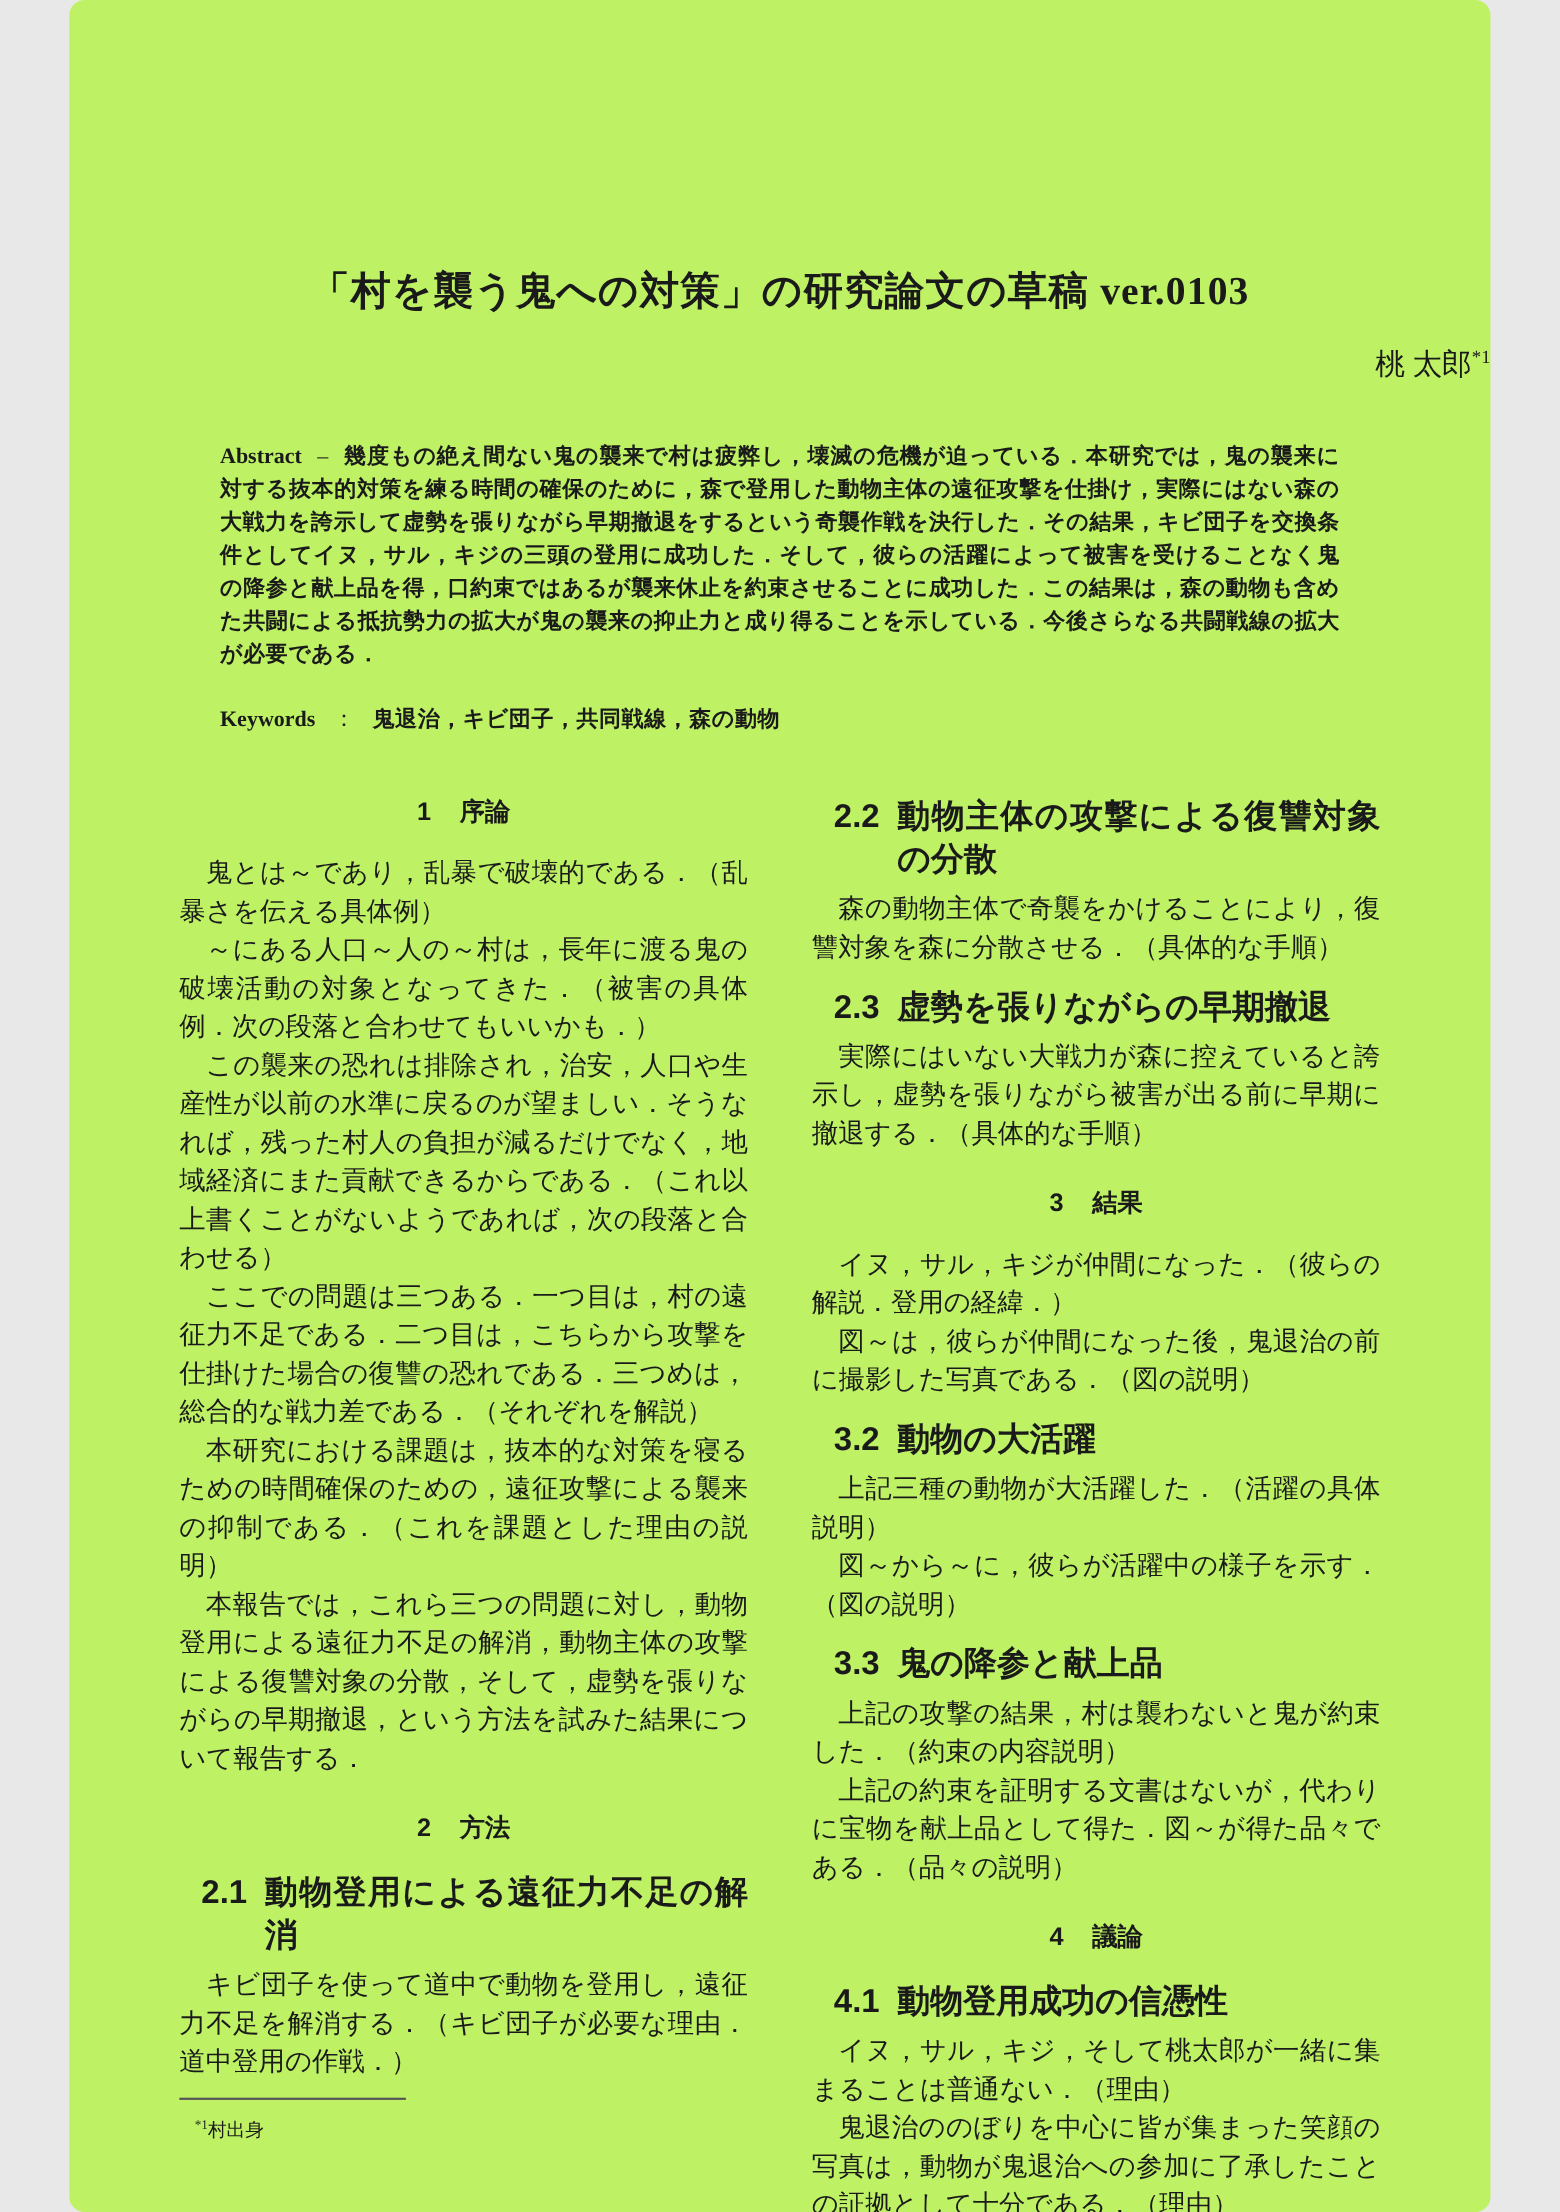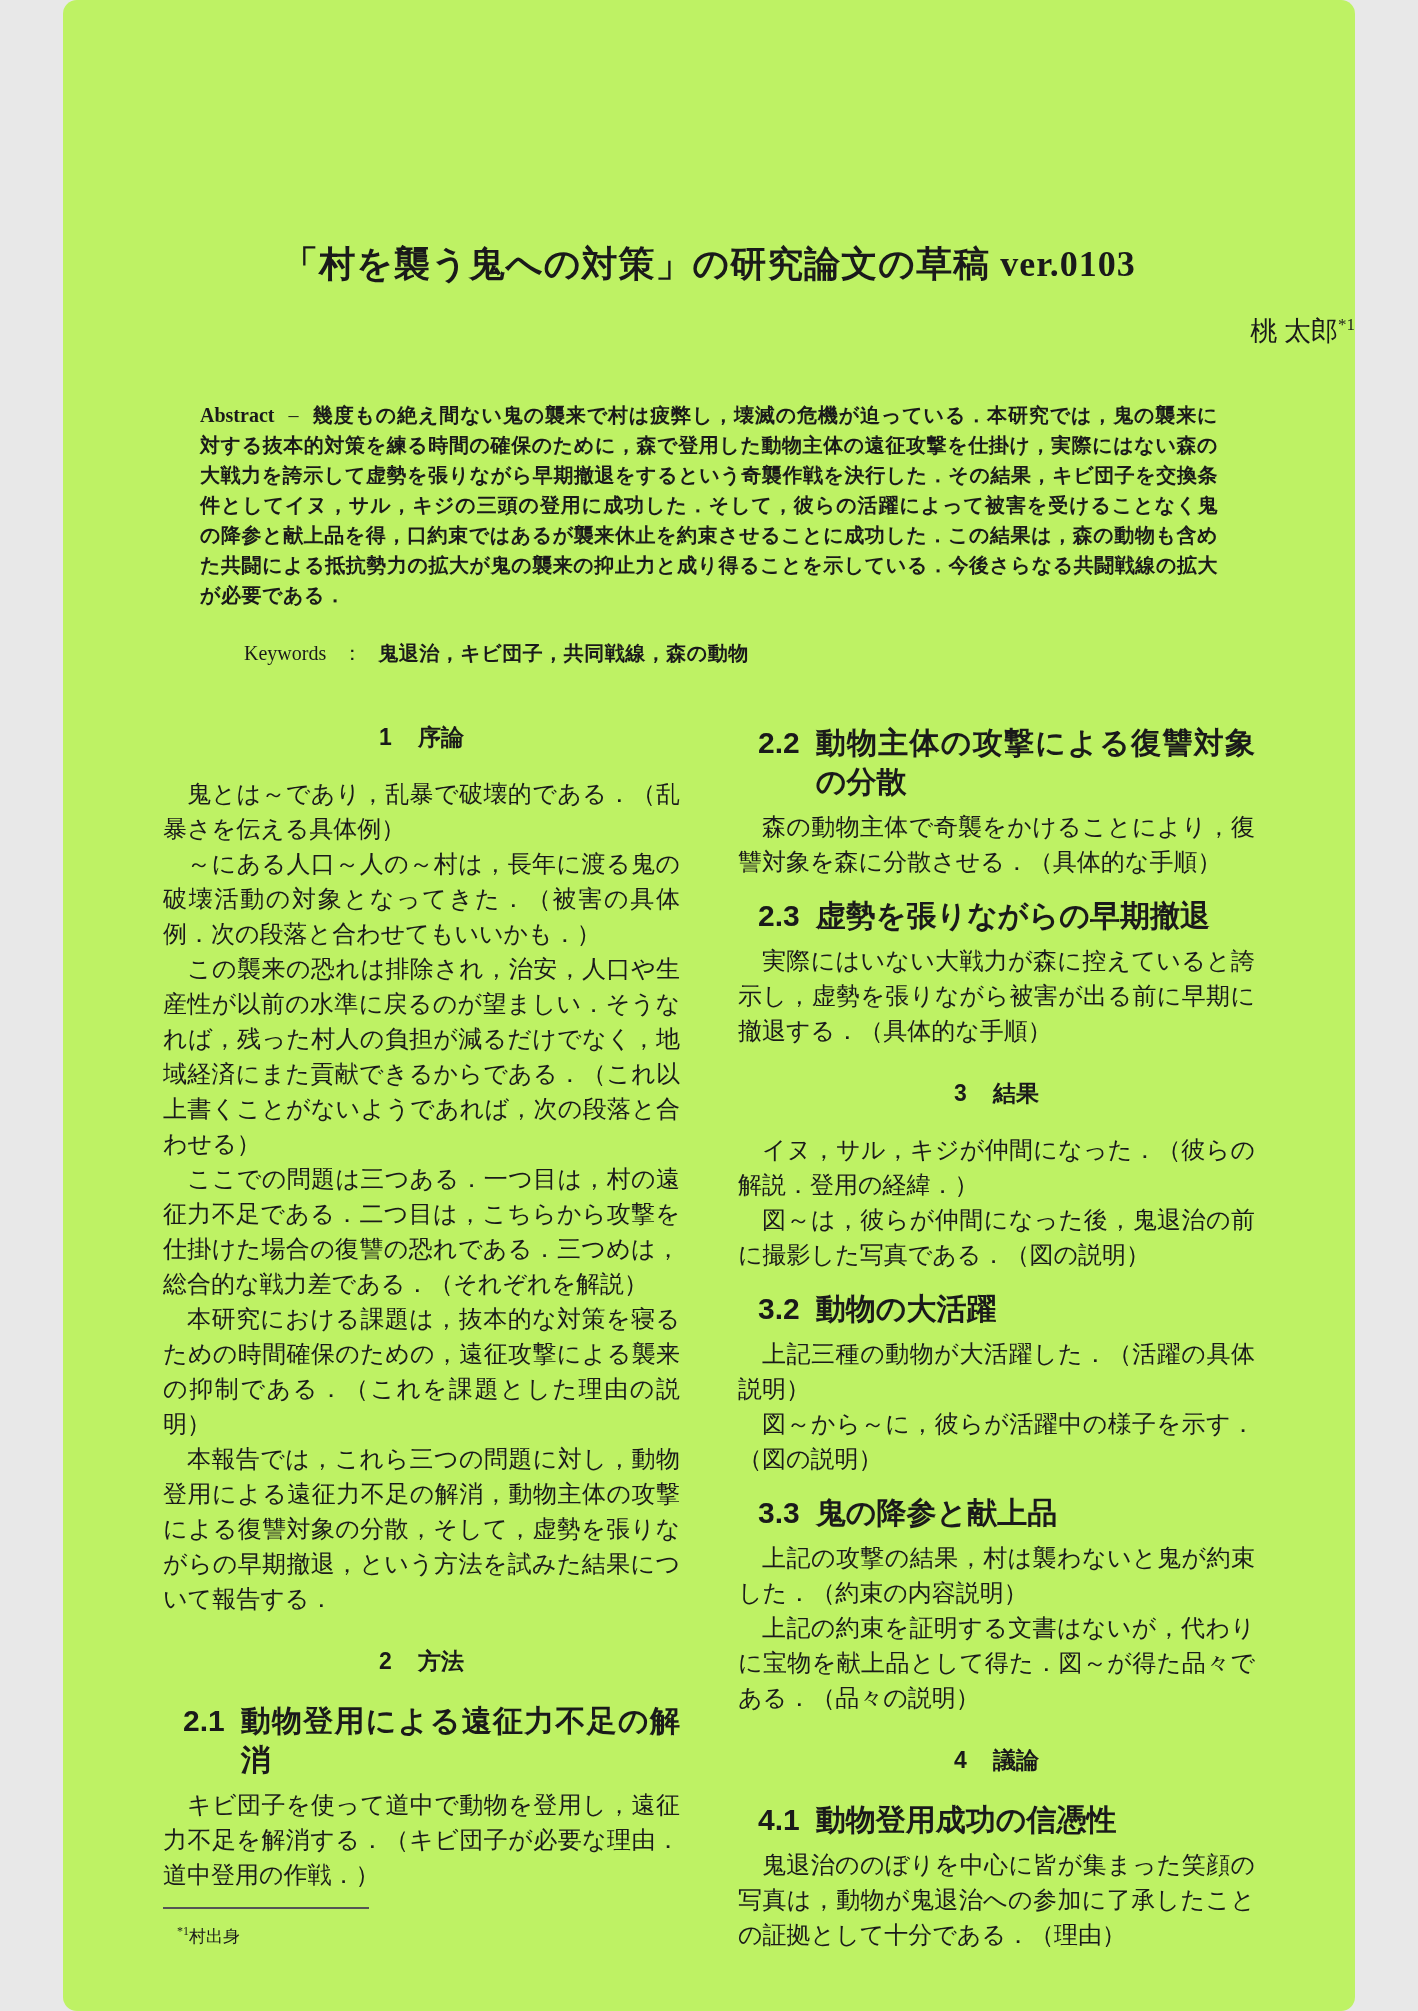--- a/index.html
+++ b/index.html
@@ -46,21 +46,21 @@
     font-family:"Liberation Sans","DejaVu Sans",sans-serif;
     font-weight:600;
     letter-spacing:0.5px;
     text-align:center;
   }
   .keywords{
     width:1018px;
     margin:30px auto 0 auto;
     font-size:20px;
   }
-  .keywords .kw-label{font-weight:normal;margin-left:44px;}
+  .keywords .kw-label{font-weight:bold;}
   .keywords .kw-sep{padding:0 16px;}
   
   .columns{
     display:flex;
     gap:58px;
     margin:52px 100px 0 100px;
   }
   .col{
     width:580px;
     font-size:24px;
@@ -201,18 +201,19 @@
 
       <div class="sec-head">
         <span>4</span>
         <span>議論</span>
       </div>
 
       <div class="sub-head">
         <span>4.1</span>
         <span>動物登用成功の信憑性</span>
       </div>
+      <p>イヌ，サル，キジ，そして桃太郎が一緒に集まることは普通ない．（理由）</p>
       <p>鬼退治ののぼりを中心に皆が集まった笑顔の写真は，動物が鬼退治への参加に了承したことの証拠として十分である．（理由）</p>
 
     </div>
   </div>
 
 </div>
 
 </body></html>

